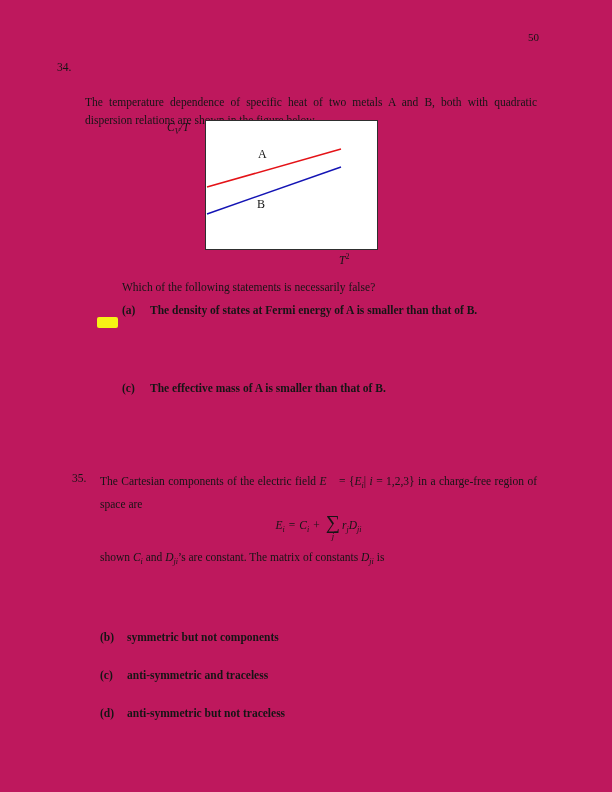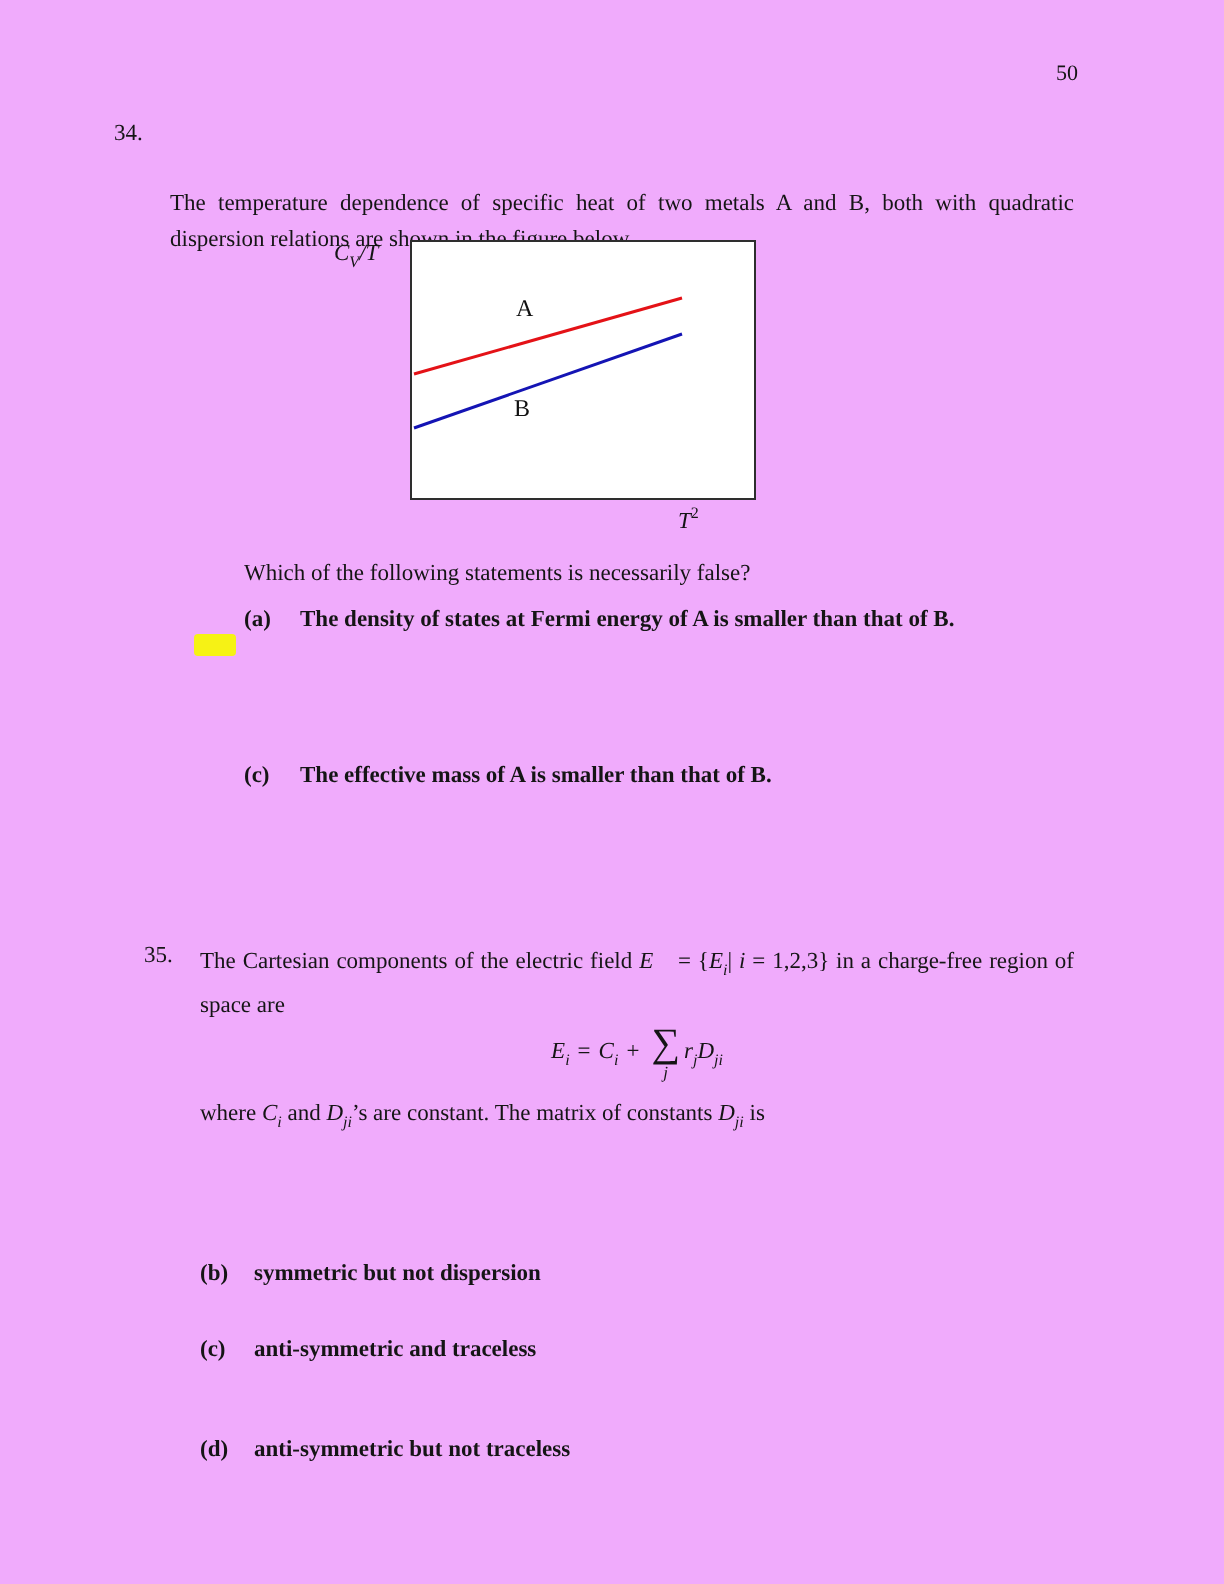--- a/index.html
+++ b/index.html
@@ -1,20 +1,20 @@
 <!DOCTYPE html>
 <html><head>
 <meta charset="utf-8">
 <style>
   html,body{margin:0;padding:0;background:#e8e8e8;}
   .page{
     position:relative;
     width:612px;height:792px;
     margin:0 auto;
-    background:#f0abfc;
+    background:#be185d;
     font-family:"Liberation Serif", serif;
     font-size:11.5px;
     color:#151515;
     overflow:hidden;
   }
   .pageno{position:absolute;top:31px;right:73px;font-size:11px;}
   .q-head{position:absolute;}
   .qnum{position:absolute;left:0;top:0;}
   .qtext{text-align:justify;line-height:18px;}
   .w452{width:452px;margin-left:28px;margin-top:32px;}
@@ -87,25 +87,25 @@
   <div class="q-head" style="left:72px;top:472px;">
     <span class="qnum">35.</span>
     <div class="qtext w437"><span>The Cartesian components of the electric field </span><span class="mi">E⃗</span><span> = {</span><span class="mi">E</span><sub class="mi">i</sub><span>| </span><span class="mi">i</span><span> = 1,2,3} in a charge-free region of space are</span></div>
   </div>
 
   <div class="eq"><span class="mi">E</span><sub class="mi">i</sub><span class="sp">=</span><span class="mi">C</span><sub class="mi">i</sub><span class="sp">+</span><span class="sum">
         <span class="sigma">∑</span>
         <span class="ssub mi">j</span>
       </span><span class="mi">r</span><sub class="mi">j</sub><span class="mi">D</span><sub class="mi">ji</sub></div>
 
-  <div class="where"><span>where </span><span class="mi">C</span><sub class="mi">i</sub><span> and </span><span class="mi">D</span><sub class="mi">ji</sub><span>’s are constant. The matrix of constants </span><span class="mi">D</span><sub class="mi">ji</sub><span> is</span></div>
+  <div class="where"><span>shown </span><span class="mi">C</span><sub class="mi">i</sub><span> and </span><span class="mi">D</span><sub class="mi">ji</sub><span>’s are constant. The matrix of constants </span><span class="mi">D</span><sub class="mi">ji</sub><span> is</span></div>
 
   <div class="opt" style="left:100px;top:630px;">
-    <span class="optlab lab27">(b)</span><span>symmetric but not dispersion</span>
+    <span class="optlab lab27">(b)</span><span>symmetric but not components</span>
   </div>
   <div class="opt" style="left:100px;top:668px;">
     <span class="optlab lab27">(c)</span><span>anti-symmetric and traceless</span>
   </div>
-  <div class="opt" style="left:100px;top:706px;margin-top:12px;">
+  <div class="opt" style="left:100px;top:706px;">
     <span class="optlab lab27">(d)</span><span>anti-symmetric but not traceless</span>
   </div>
 
 </div>
 
 </body></html>

